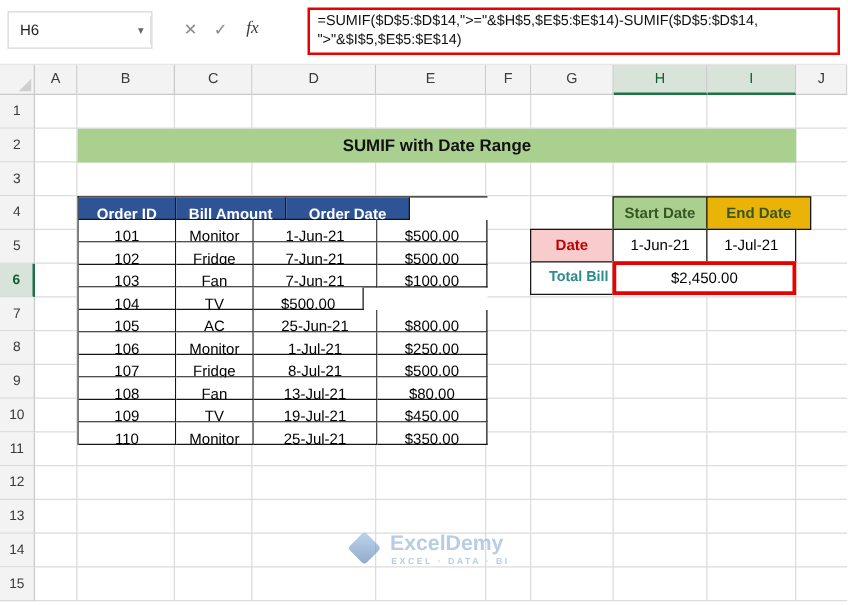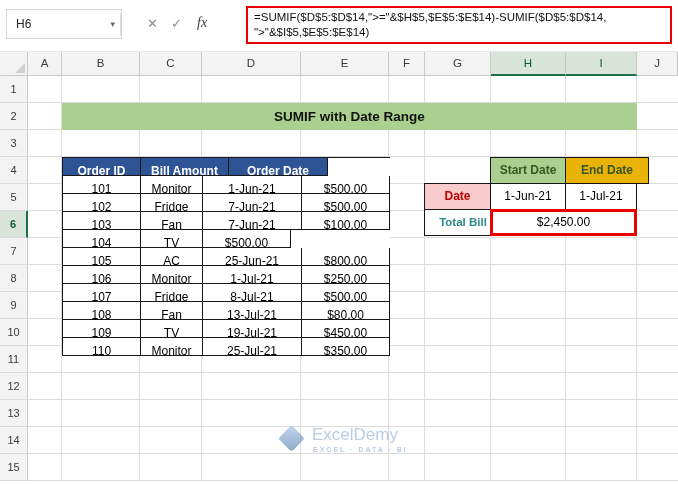--- a/index.html
+++ b/index.html
@@ -46,21 +46,21 @@
   .rt-end      { left:537px; top:81px;  width:84px; background:#eab308; color:#375623; font-weight:bold; }
   .rt-datelab  { left:396px; top:107px; width:67px; background:#f8cccc; color:#c00000; font-weight:bold; }
   .rt-startval { left:462px; top:107px; width:76px; }
   .rt-endval   { left:537px; top:107px; width:72px; }
   .rt-totallab { left:396px; top:133px; width:67px; color:#2e8b8b; font-weight:bold; font-size:11.5px;padding-left:11px; }
   .rt-totalval { left:462px; top:133px; width:147px; border:3px solid #e90000; line-height:21px; }
 
   
   .watermark { position:absolute; left:252px; top:349px; width:160px; height:38px; z-index:3; opacity:.55; pointer-events:none; }
   .wm-logo { position:absolute; left:2px; top:4px; width:19px; height:19px; background:linear-gradient(135deg,#8fb2e0 0%,#35669f 100%); transform:rotate(45deg); border-radius:3px; }
-  .wm-brand { position:absolute; left:32px; top:0; font-size:17px; font-weight:normal; color:#7fa3cf; }
+  .wm-brand { position:absolute; left:32px; top:0; font-size:17px; font-weight:bold; color:#7fa3cf; }
   .wm-tag { position:absolute; left:33px; top:21px; font-size:7px; letter-spacing:2px; color:#7fa3cf; font-weight:bold; white-space:nowrap; }
 </style>
 </head>
 <body>
 
 <div class="screen">
 
   <div class="topbar">
     <div class="name-box">
       <span>H6</span>

